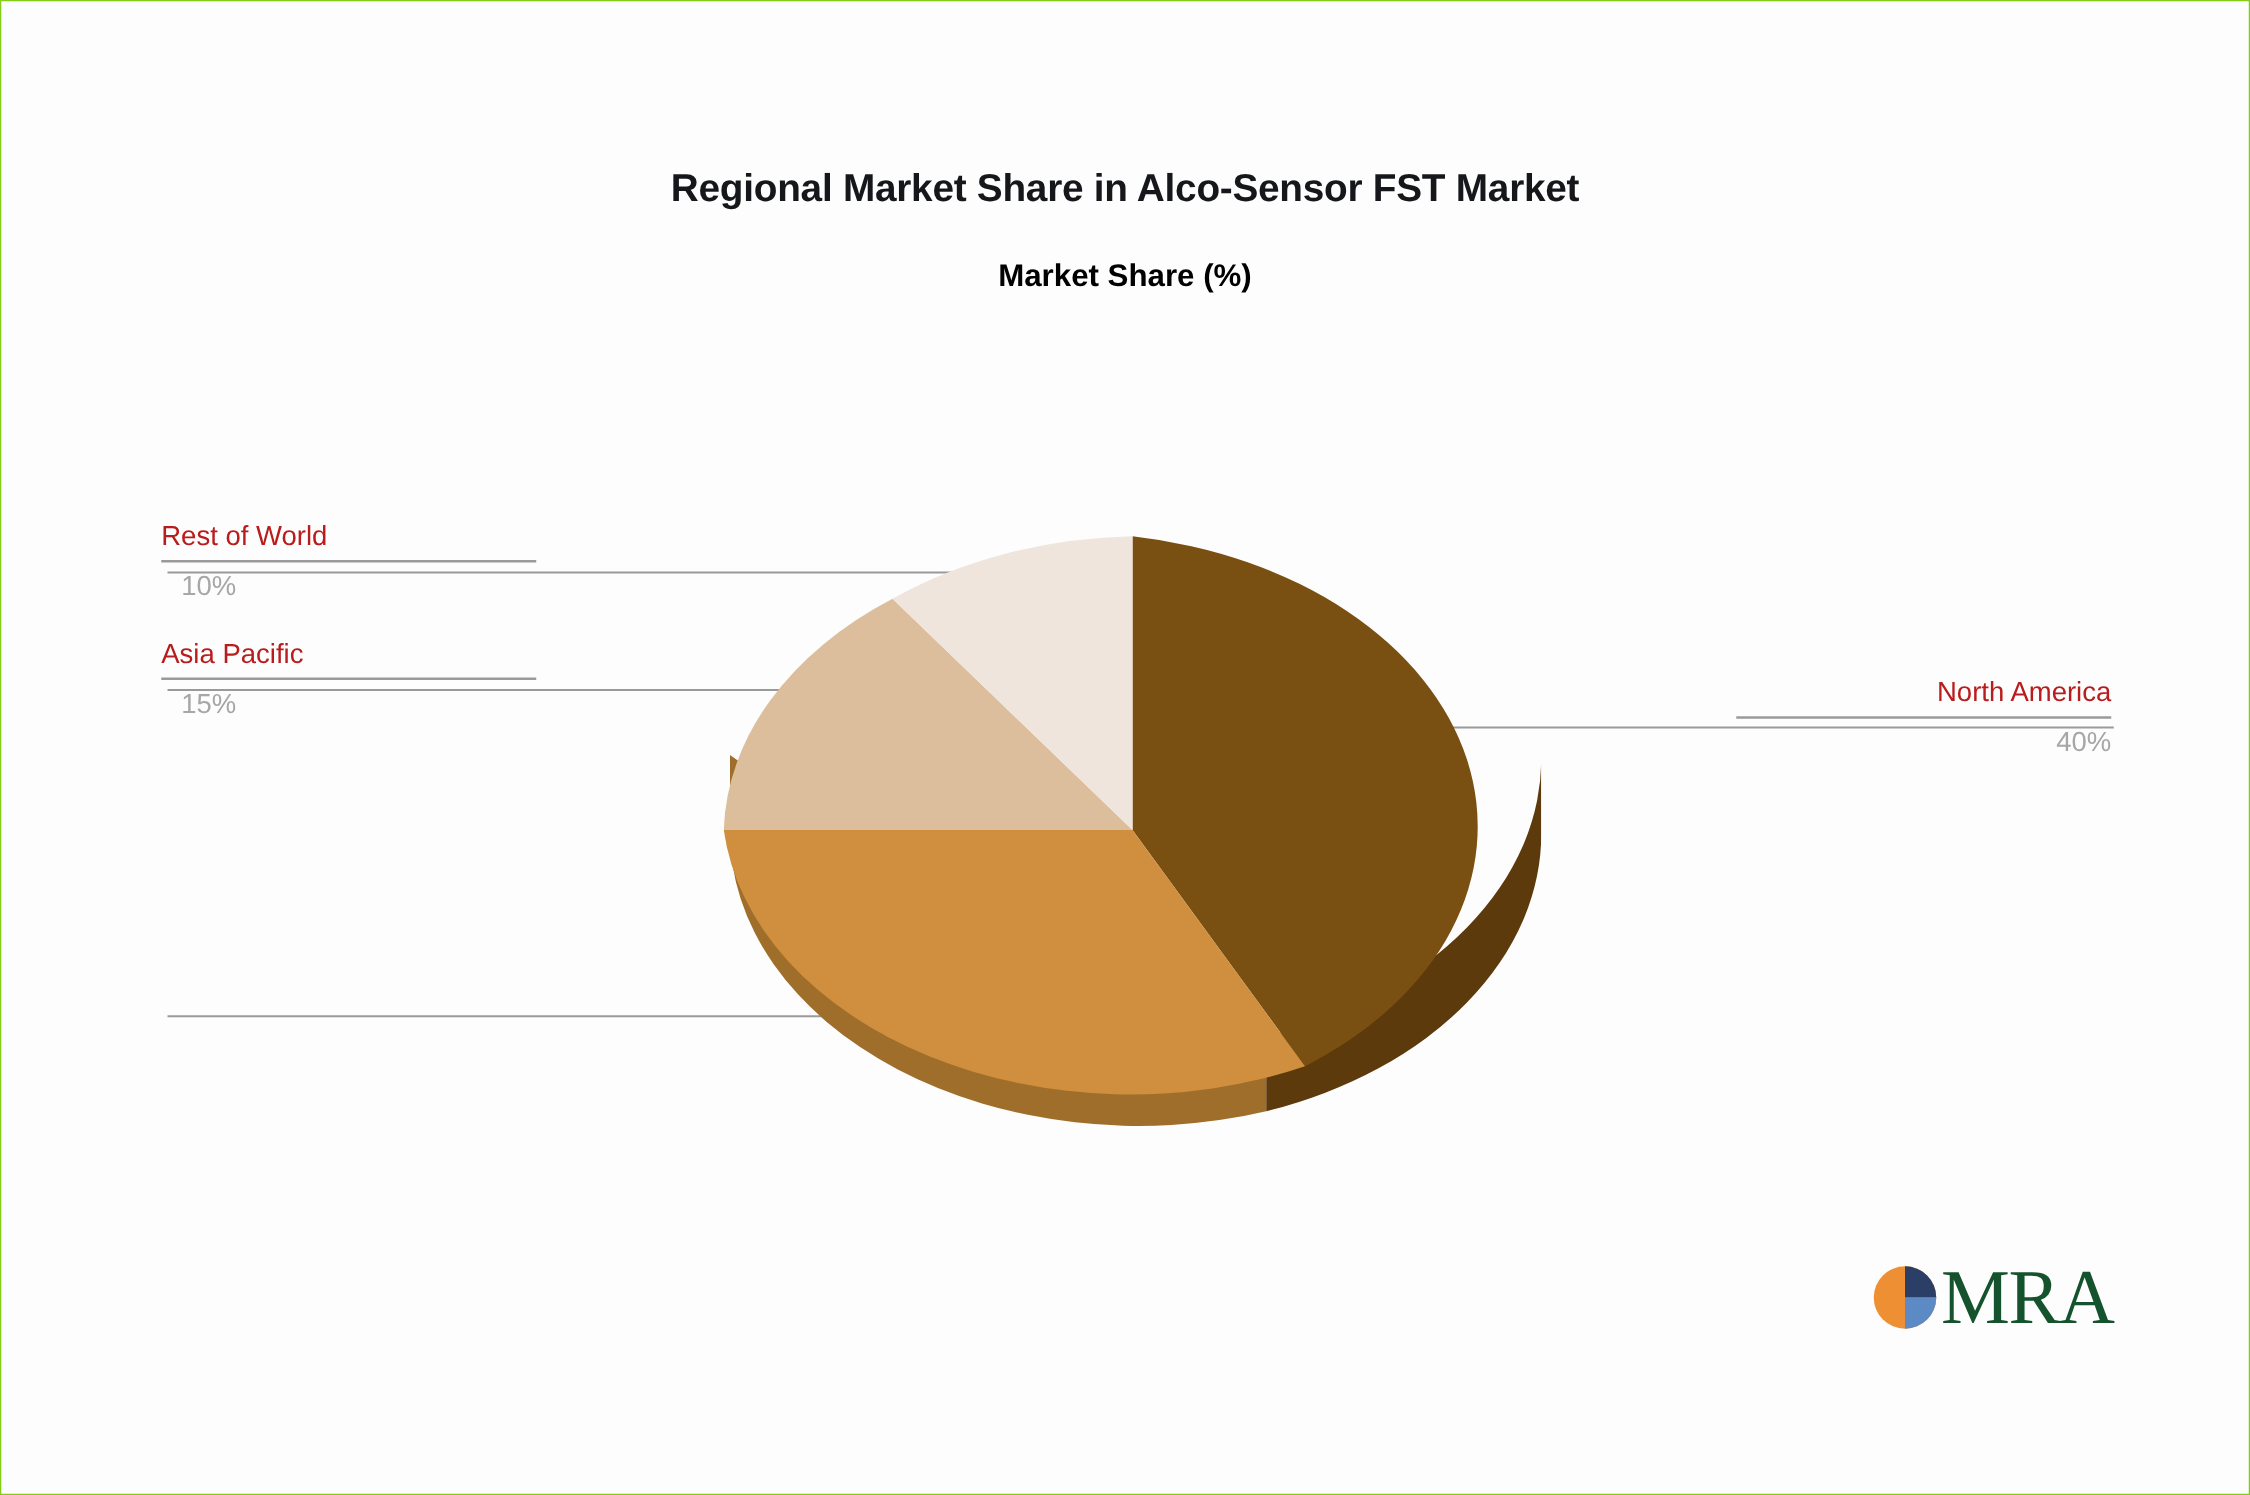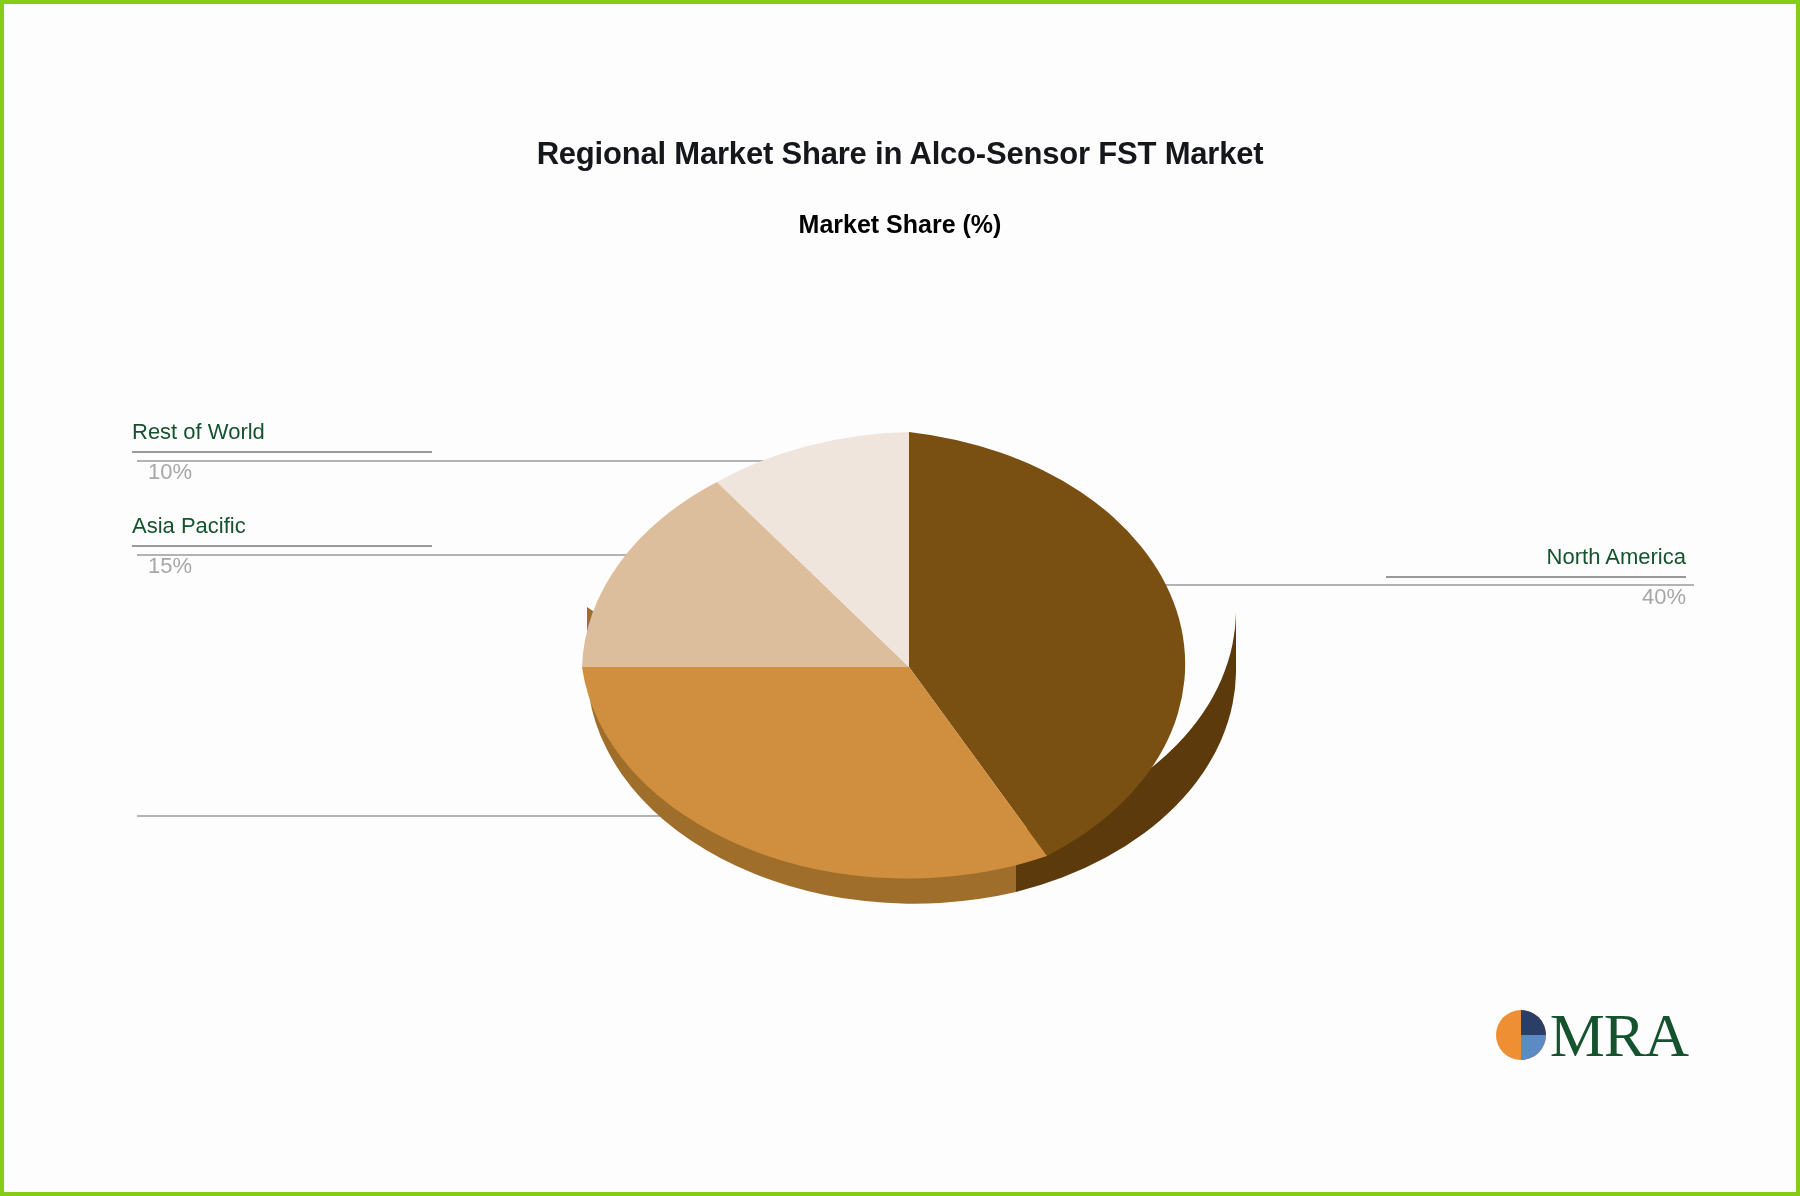--- a/index.html
+++ b/index.html
@@ -6,21 +6,21 @@
   html, body {
     width: 1800px; height: 1196px;
     background: #ffffff;
     font-family: "Liberation Sans", sans-serif;
     overflow: hidden;
   }
   #canvas {
     position: relative;
     width: 1800px; height: 1196px;
     background: #fdfdfd;
-    border: 4px solid #84cc16;
+    border: 1px solid #84cc16;
   }
 
   
   .title {
     position: absolute;
     left: 0; right: 0;
     top: 132px;
     text-align: center;
     font-size: 31px;
     font-weight: bold;
@@ -49,21 +49,21 @@
 
   
   .callout {
     position: absolute;
     width: 300px;
   }
   .callout.left  { text-align: left; }
   .callout.right { text-align: right; }
   .callout .cat {
     font-size: 22px;
-    color: #14532d;
+    color: #b91c1c;
     line-height: 30px;
     white-space: nowrap;
   }
   .callout .rule {
     height: 2px;
     background: #9a9a9a;
     margin: 4px 0 5px 0;
   }
   .callout .val {
     font-size: 22px;

